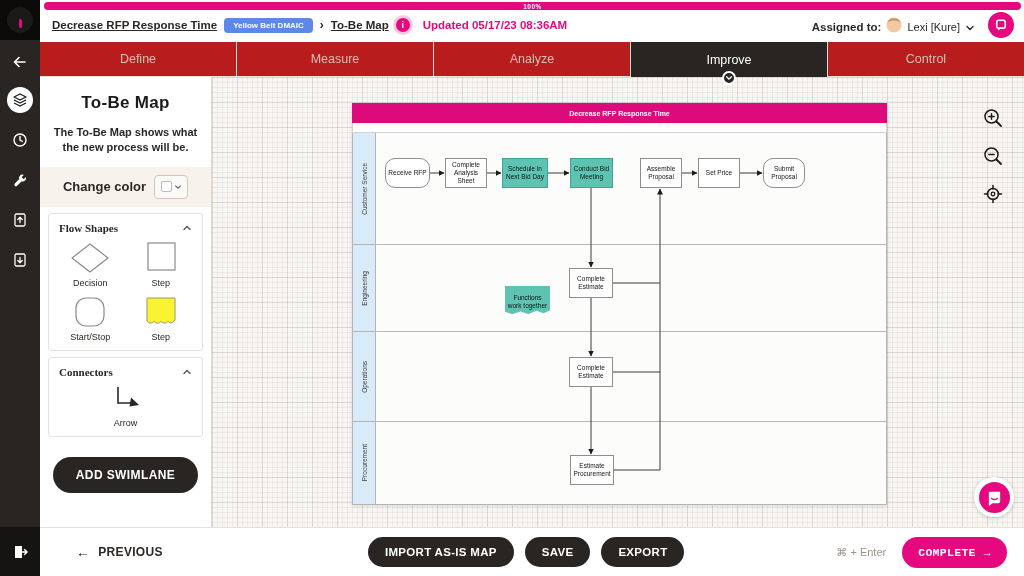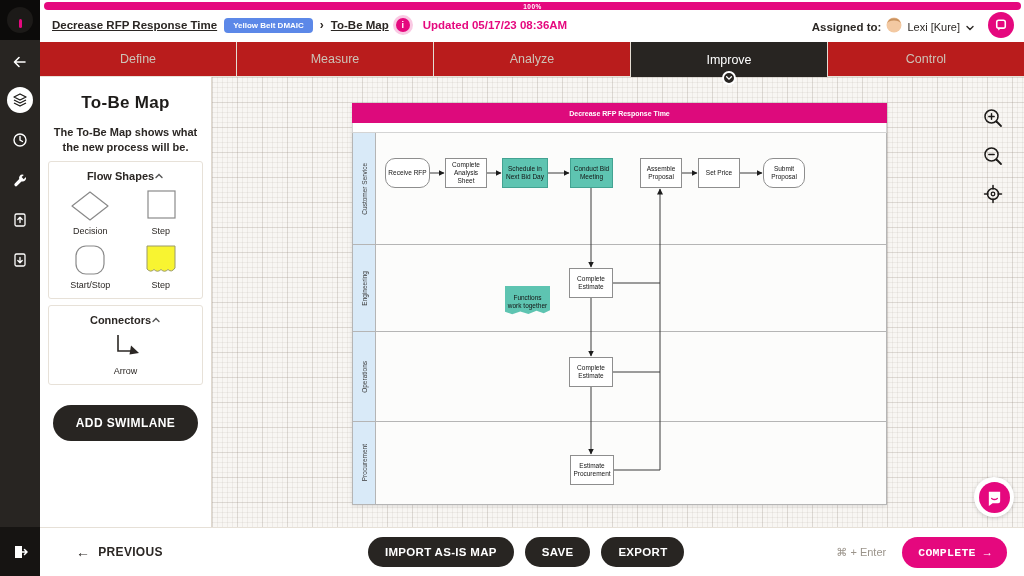--- a/index.html
+++ b/index.html
@@ -50,21 +50,21 @@
     background-size:5px 5px,5px 5px,25px 25px,25px 25px;}
 
   
   .panel-title{margin:16px 8px 0;text-align:center;font-size:17px;font-weight:bold;color:#1d1b19;letter-spacing:.3px;}
   .panel-desc{margin:12px 12px 0;text-align:center;font-size:11px;font-weight:bold;color:#2b2724;line-height:1.35;}
   .color-row{margin-top:12px;background:#f7f3ec;padding:8px 12px;display:flex;align-items:center;justify-content:center;gap:8px;}
   .color-label{font-size:13px;font-weight:bold;color:#2b2724;}
   .color-select{width:34px;height:24px;border:1px solid #cfc7bb;border-radius:4px;background:#fbfaf7;display:flex;align-items:center;justify-content:center;gap:2px;cursor:pointer;}
   .color-swatch{width:11px;height:11px;background:#fff;border:1px solid #bbb;border-radius:2px;}
   .card{margin:6px 8px 0;border:1px solid #e7e1d8;border-radius:3px;background:#fff;}
-  .card-head{display:flex;align-items:center;justify-content:center;padding:8px 10px 4px;}
+  .card-head{display:flex;align-items:center;justify-content:space-between;padding:8px 10px 4px;font-family:Liberation Serif, serif;}
   .card-title{font-size:11px;font-weight:bold;color:#2b2724;}
   .shape-grid{display:grid;grid-template-columns:1fr 1fr;padding:2px 6px 8px;row-gap:6px;}
   .shape-item{display:flex;flex-direction:column;align-items:center;gap:2px;cursor:pointer;}
   .shape-label{font-size:9px;color:#2b2724;}
   .add-swimlane{display:block;margin:20px auto 0;background:#282522;color:#fff;font-size:12px;font-weight:bold;letter-spacing:.4px;border:none;border-radius:19px;padding:11px 23px;cursor:pointer;font-family:inherit;}
 
   
   .map{position:absolute;left:140px;top:26px;width:535px;height:402px;box-shadow:0 1px 4px rgba(0,0,0,.12);background:#fff;}
   .map-header{height:20px;background:#dd0a7c;color:#fff;font-size:7px;font-weight:bold;display:flex;align-items:center;justify-content:center;}
   .map-strip{height:10px;background:#fff;border-left:1px solid #d4d4d4;border-right:1px solid #d4d4d4;border-bottom:1px solid #d4d4d4;}
@@ -208,20 +208,29 @@
     </div>
     <div class="tab">Control</div>
   </nav>
 
   <main class="main">
 
     <section class="panel">
       <h1 class="panel-title">To-Be Map</h1>
       <p class="panel-desc">The To-Be Map shows what the new process will be.</p>
 
+      <div class="color-row">
+        <span class="color-label">Change color</span>
+        <span class="color-select">
+          <span class="color-swatch"></span>
+          <svg width="8" height="8" viewBox="0 0 10 10">
+              <path d="M2 3.5 L5 6.5 L8 3.5" stroke="#6b655c" stroke-width="1.4" fill="none" stroke-linecap="round"></path>
+            </svg>
+        </span>
+      </div>
 
       <div class="card">
         <div class="card-head">
           <span class="card-title">Flow Shapes</span>
           <svg width="10" height="10" viewBox="0 0 10 10">
               <path d="M2 6.5 L5 3.5 L8 6.5" stroke="#555" stroke-width="1.4" fill="none" stroke-linecap="round"></path>
             </svg>
         </div>
         <div class="shape-grid">
           <div class="shape-item">

